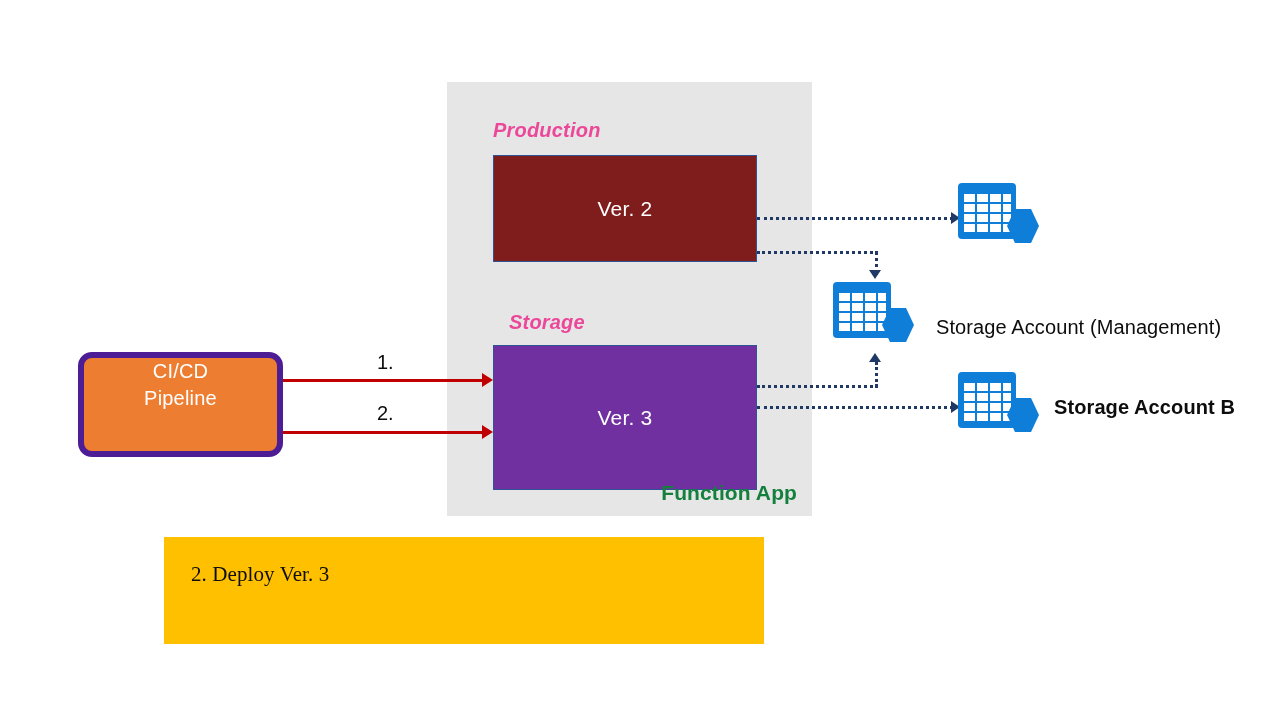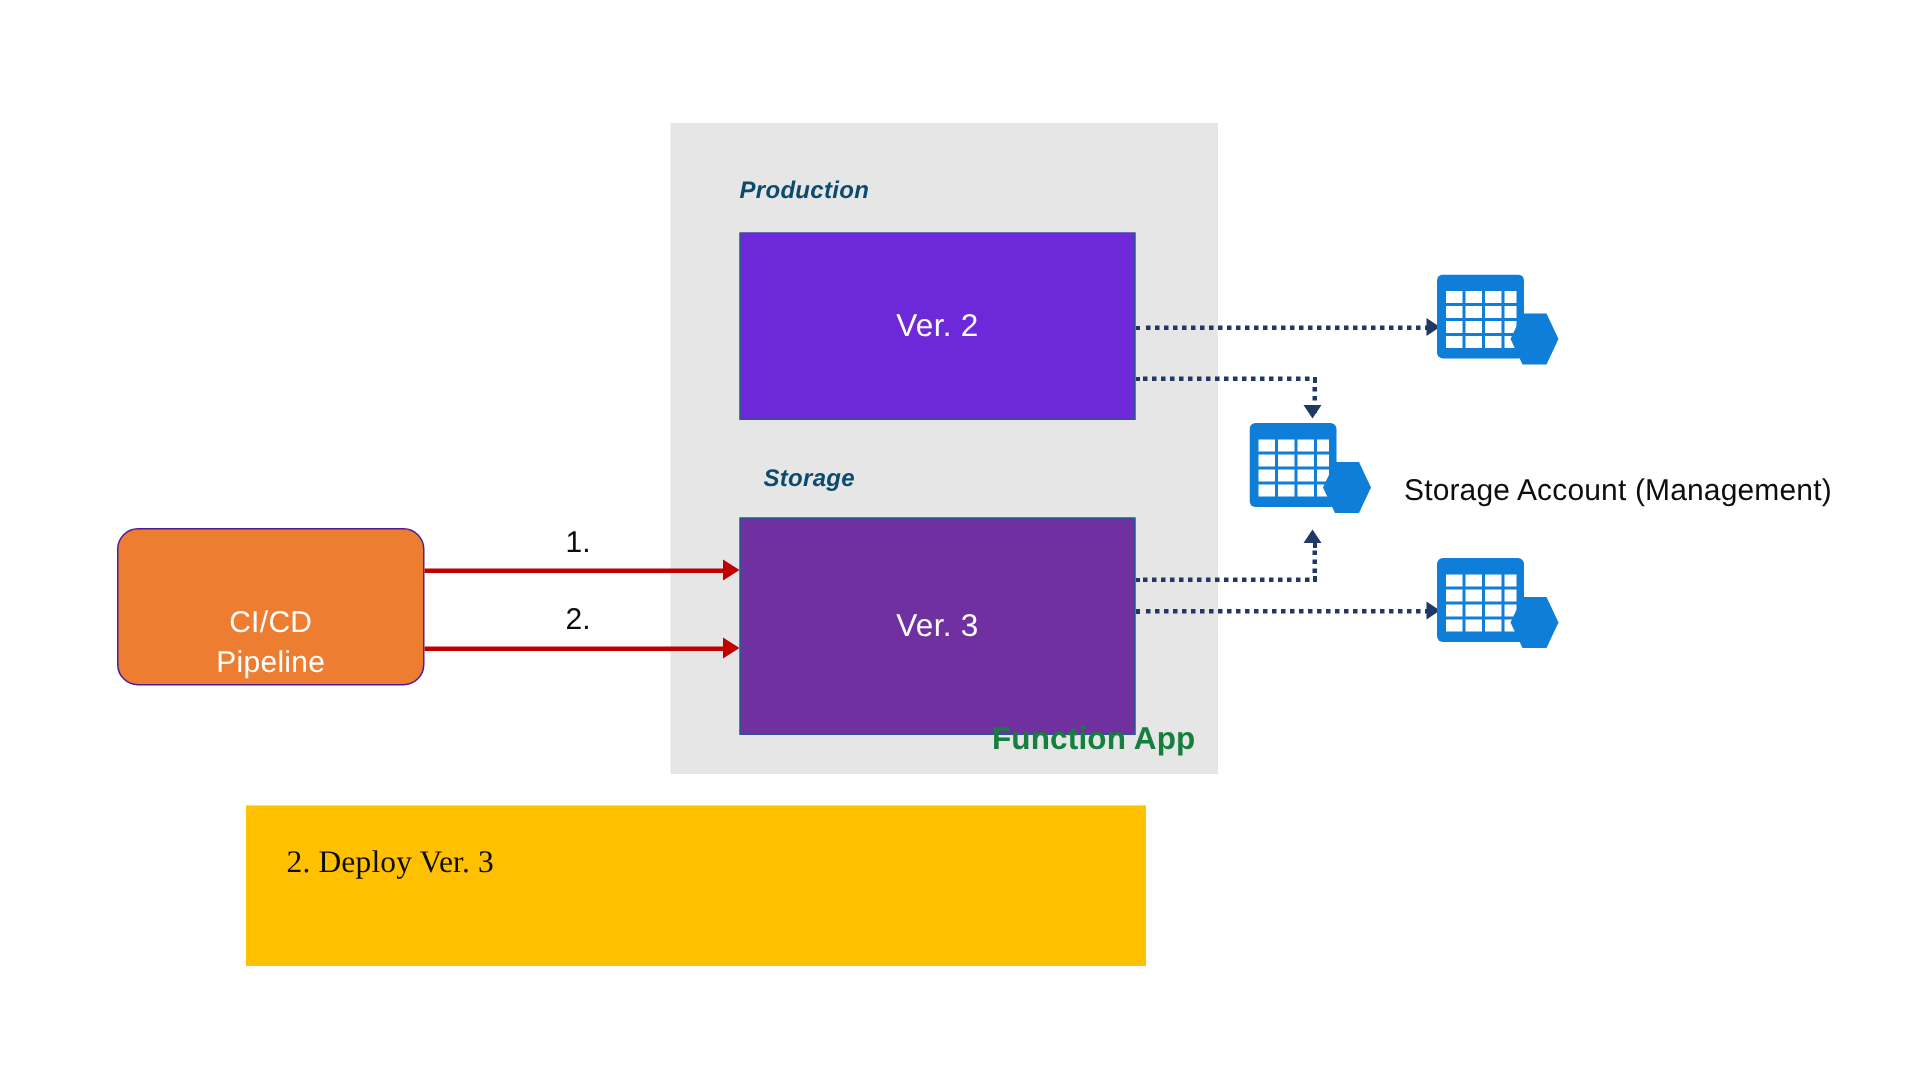--- a/index.html
+++ b/index.html
@@ -34,63 +34,63 @@
     width: 350px;
     text-align: right;
     font-size: 21px;
     color: #15803d;
     letter-spacing: .1px;
     font-weight: bold;
   }
 
   
   .slot-title {
-    font-size: 16px;
+    font-size: 20px;
     font-weight: bold;
     font-style: italic;
-    color: #0c4a6e;
+    color: #ec4899;
     letter-spacing: .2px;
   }
   #production-title { left: 493px; top: 119px; }
   #staging-title    { left: 509px; top: 311px; }
 
   
   .version-box {
     border: 1px solid #2f5496;
     display: flex;
     align-items: center;
     justify-content: center;
     color: #ffffff;
     font-size: 21px;
     letter-spacing: .2px;
     box-sizing: border-box;
   }
   #production-box {
     left: 493px; top: 155px;
-    width: 264px; height: 125px;
-    background: #6d28d9;
+    width: 264px; height: 107px;
+    background: #7f1d1d;
   }
   #staging-box {
     left: 493px; top: 345px;
     width: 264px; height: 145px;
     background: #70309f;
   }
 
   
   #cicd-pipeline {
     left: 78px; top: 352px;
     width: 205px; height: 105px;
     background: #ed7d31;
-    border: 1px solid #4c1d95;
+    border: 6px solid #4c1d95;
     border-radius: 14px;
     box-sizing: border-box;
     display: flex;
     flex-direction: column;
     align-items: center;
-    justify-content: flex-end;
+    justify-content: flex-start;
     color: #ffffff;
     font-size: 20px;
     line-height: 1.35;
     letter-spacing: .2px;
   }
 
   
   .red-arrow-line {
     height: 3px;
     background: #c00000;
@@ -295,17 +295,18 @@
       <rect x="19" y="31" width="11" height="8"></rect>
       <rect x="32" y="31" width="11" height="8"></rect>
       <rect x="45" y="31" width="8" height="8"></rect>
       <rect x="6" y="41" width="11" height="8"></rect>
       <rect x="19" y="41" width="11" height="8"></rect>
       <rect x="32" y="41" width="11" height="8"></rect>
       <rect x="45" y="41" width="8" height="8"></rect>
     </g>
     <polygon points="57,26 73,26 81,43 73,60 57,60 49,43" fill="#0f7ed8"></polygon>
   </svg>
+  <div class="abs storage-label bold" id="storage-b-label">Storage Account B</div>
 
   <div class="abs" id="deploy-note"></div>
   <div class="abs" id="deploy-note-text">2. Deploy Ver. 3</div>
 
 </div>
 
 </body></html>

